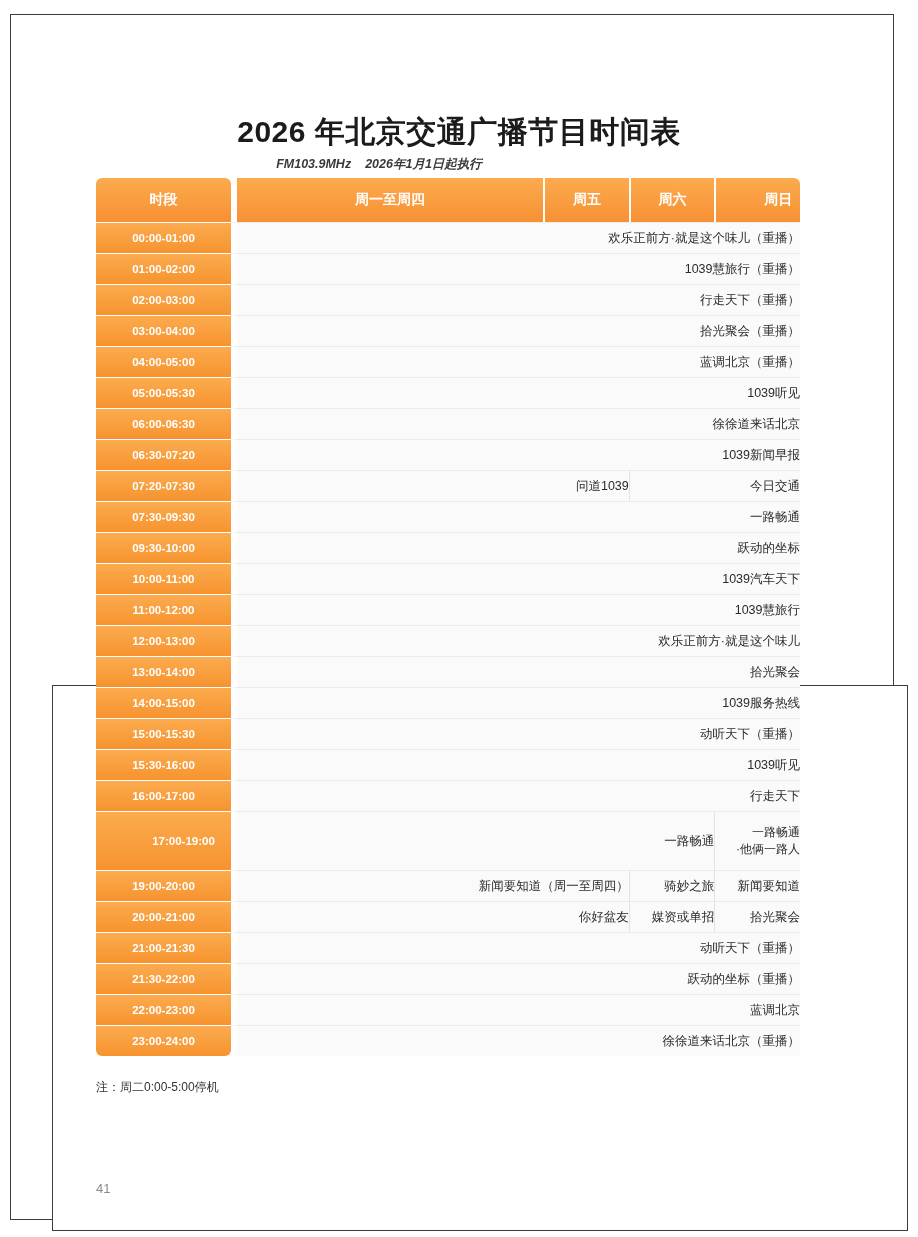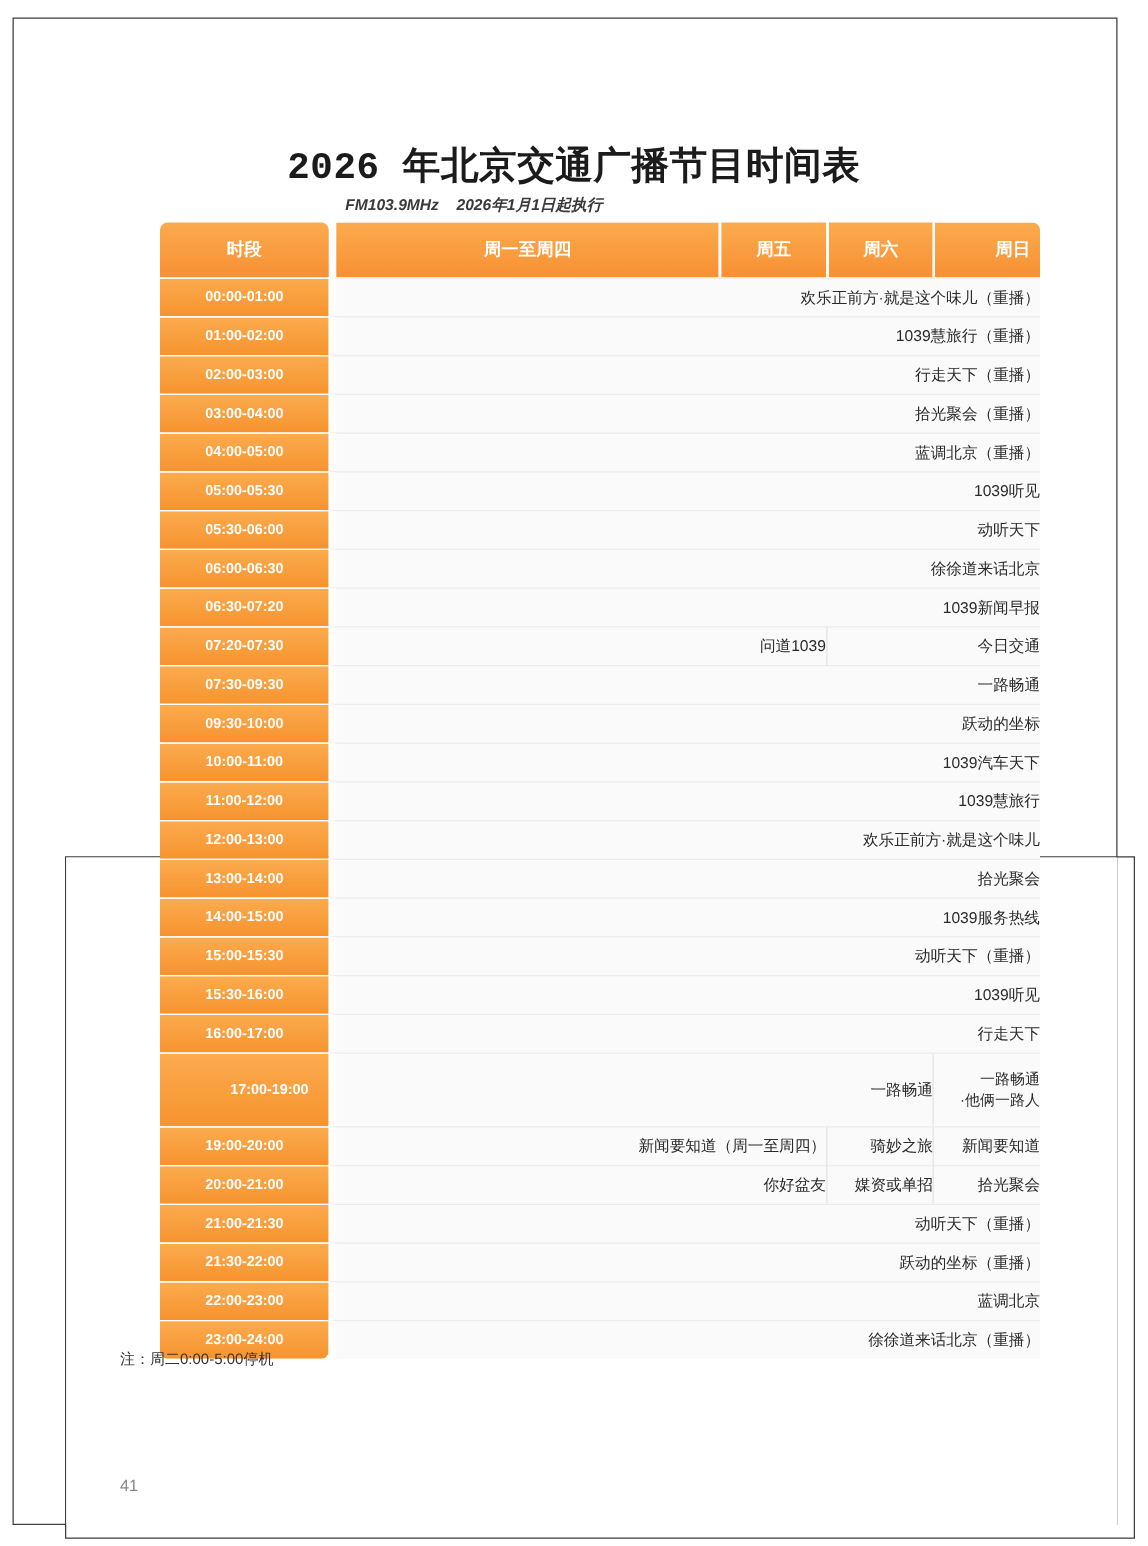--- a/index.html
+++ b/index.html
@@ -56,21 +56,20 @@
   .title {
     position: absolute;
     left: 0;
     top: 112px;
     width: 918px;
     text-align: center;
     font-size: 30px;
     font-weight: 700;
     color: #1b1b1b;
     letter-spacing: 0.5px;
-    font-family: Liberation Mono, monospace;
   }
   .subtitle {
     position: absolute;
     left: 0;
     top: 156px;
     width: 758px;
     text-align: center;
     font-size: 12.5px;
     font-weight: 700;
     color: #3a3a3a;
@@ -78,21 +77,20 @@
   }
   .subtitle .sub-b {
     margin-right: 14px;
   }
 
   .table-wrap {
     position: absolute;
     left: 96px;
     top: 178px;
     width: 704px;
-    margin-left: 32px;
   }
 
   table.schedule {
     border-collapse: separate;
     border-spacing: 0;
     width: 704px;
     table-layout: fixed;
   }
   table.schedule td, table.schedule th {
     padding: 0;
@@ -225,24 +223,20 @@
             </tr>
             <tr>
               <td class="time-cell">04:00-05:00</td>
               <td class="prog" colspan="4">蓝调北京（重播）</td>
             </tr>
             <tr>
               <td class="time-cell">05:00-05:30</td>
               <td class="prog" colspan="4">1039听见</td>
             </tr>
             <tr>
-              <td class="time-cell">05:30-06:00</td>
-              <td class="prog" colspan="4">动听天下</td>
-            </tr>
-            <tr>
               <td class="time-cell">06:00-06:30</td>
               <td class="prog" colspan="4">徐徐道来话北京</td>
             </tr>
             <tr>
               <td class="time-cell">06:30-07:20</td>
               <td class="prog" colspan="4">1039新闻早报</td>
             </tr>
             <tr>
               <td class="time-cell">07:20-07:30</td>
               <td class="prog" colspan="2">问道1039</td>

